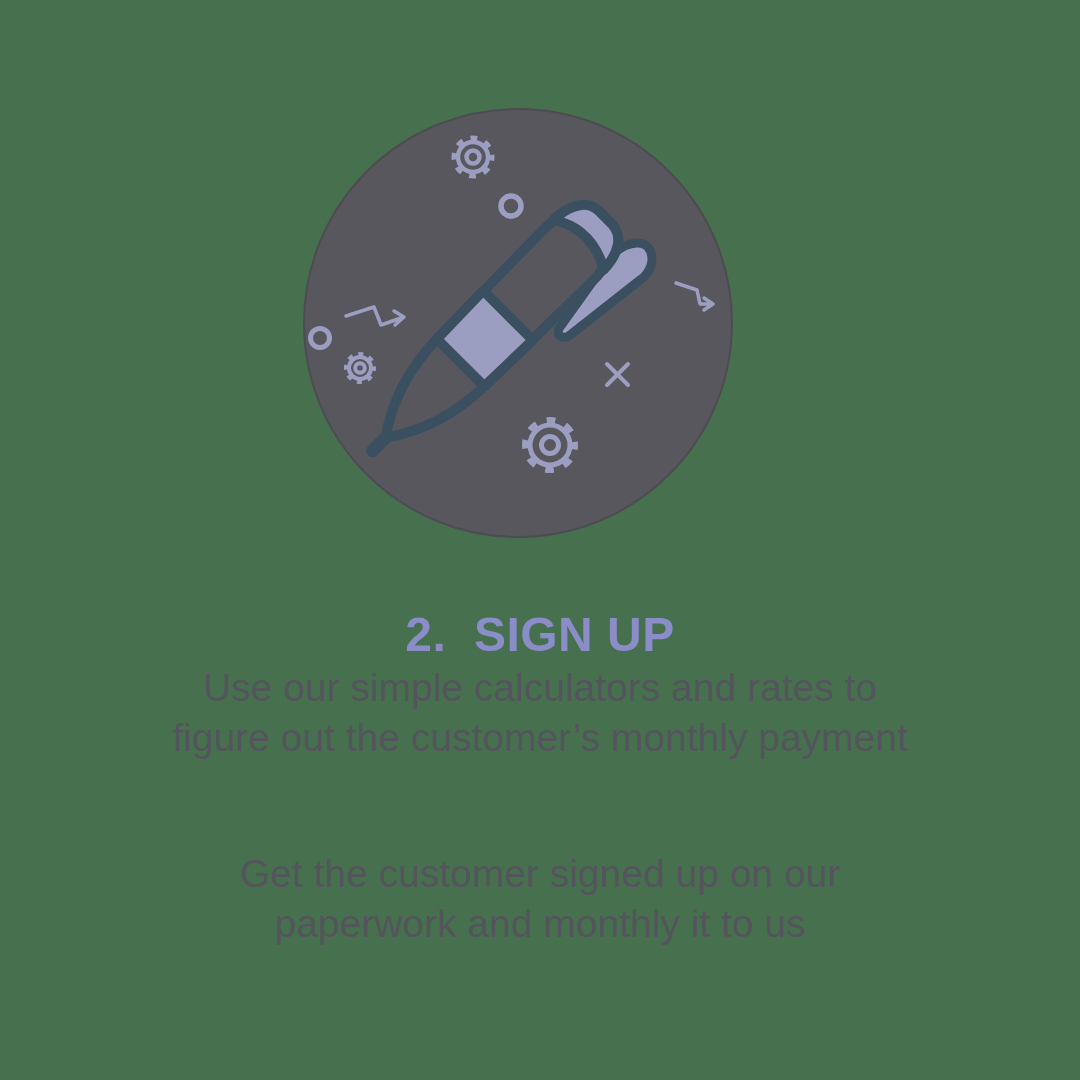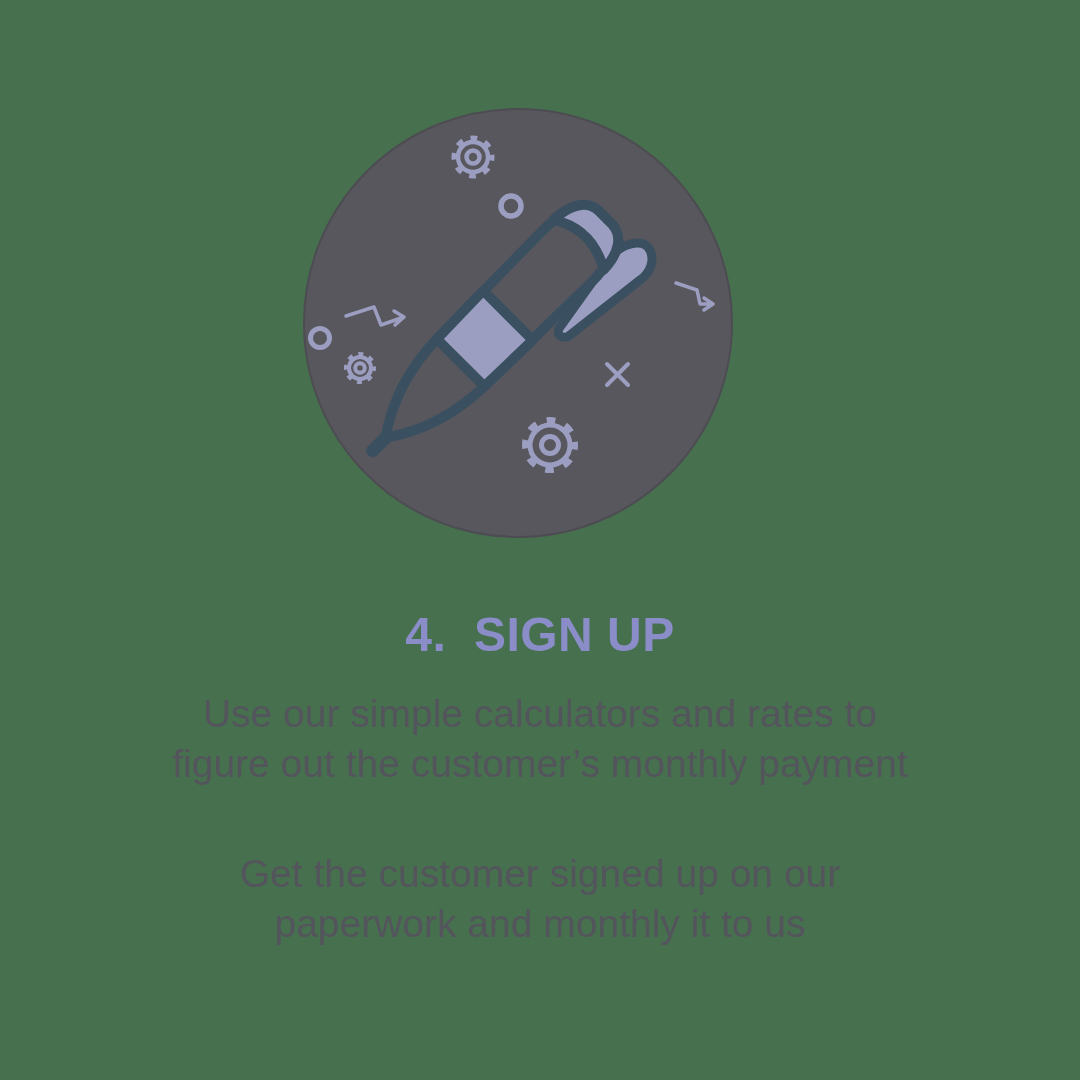--- a/index.html
+++ b/index.html
@@ -37,21 +37,21 @@
     position: absolute;
     left: 0;
     width: 100%;
     text-align: center;
     font-size: 39px;
     font-weight: 300;
     line-height: 50px;
     color: var(--body-text, #54555C);
     white-space: pre-line;
   }
-  .para-1 { top: 689px; }
+  .para-1 { top: 663px; }
   .para-2 { top: 849px; }
 
   .lav  { stroke: var(--accent-lavender, #9C9EC1); fill: none; }
   .pen-stroke { stroke: var(--pen-outline, #3A5061); stroke-linejoin: round; stroke-linecap: round; }
 </style>
 </head>
 <body>
 
 <div class="poster">
 
@@ -94,21 +94,21 @@
       <path class="pen-stroke" stroke-width="9" d="M 630,357 C 653,359 664,371 659,382 C 655,392 643,397 632,395 L 540,384 Q 531,378 539,372 Z" style="fill:var(--accent-lavender,#9C9EC1)"></path>
 
       <path class="pen-stroke" stroke-width="10" d="M 340,326.5 C 370,305 406,294 446,293 L 592,291 C 624,290 650,300 651,317 L 651,336 C 650,353 624,363 592,362 L 446,360 C 406,359 370,348 340,326.5 Z" style="fill:var(--circle-fill,#58575D)"></path>
 
       <path class="pen-stroke" stroke-width="10" d="M 446,293 L 513,291.5 L 513,361.5 L 446,360 Z" style="fill:var(--accent-lavender,#9C9EC1)"></path>
 
       <path class="pen-stroke" stroke-width="10" d="M 613,291 C 638,292 651,303 651,317 L 651,336 C 650,351 637,361 613,362 C 627,338 627,314 613,291 Z" style="fill:var(--accent-lavender,#9C9EC1)"></path>
     </g>
   </svg>
 
-  <div class="step-title">4.  SIGN UP</div>
+  <div class="step-title">2.  SIGN UP</div>
 
   <div class="step-para para-1">Use our simple calculators and rates to
 figure out the customer’s monthly payment</div>
 
   <div class="step-para para-2">Get the customer signed up on our
 paperwork and monthly it to us</div>
 
 </div>
 
 </body></html>

